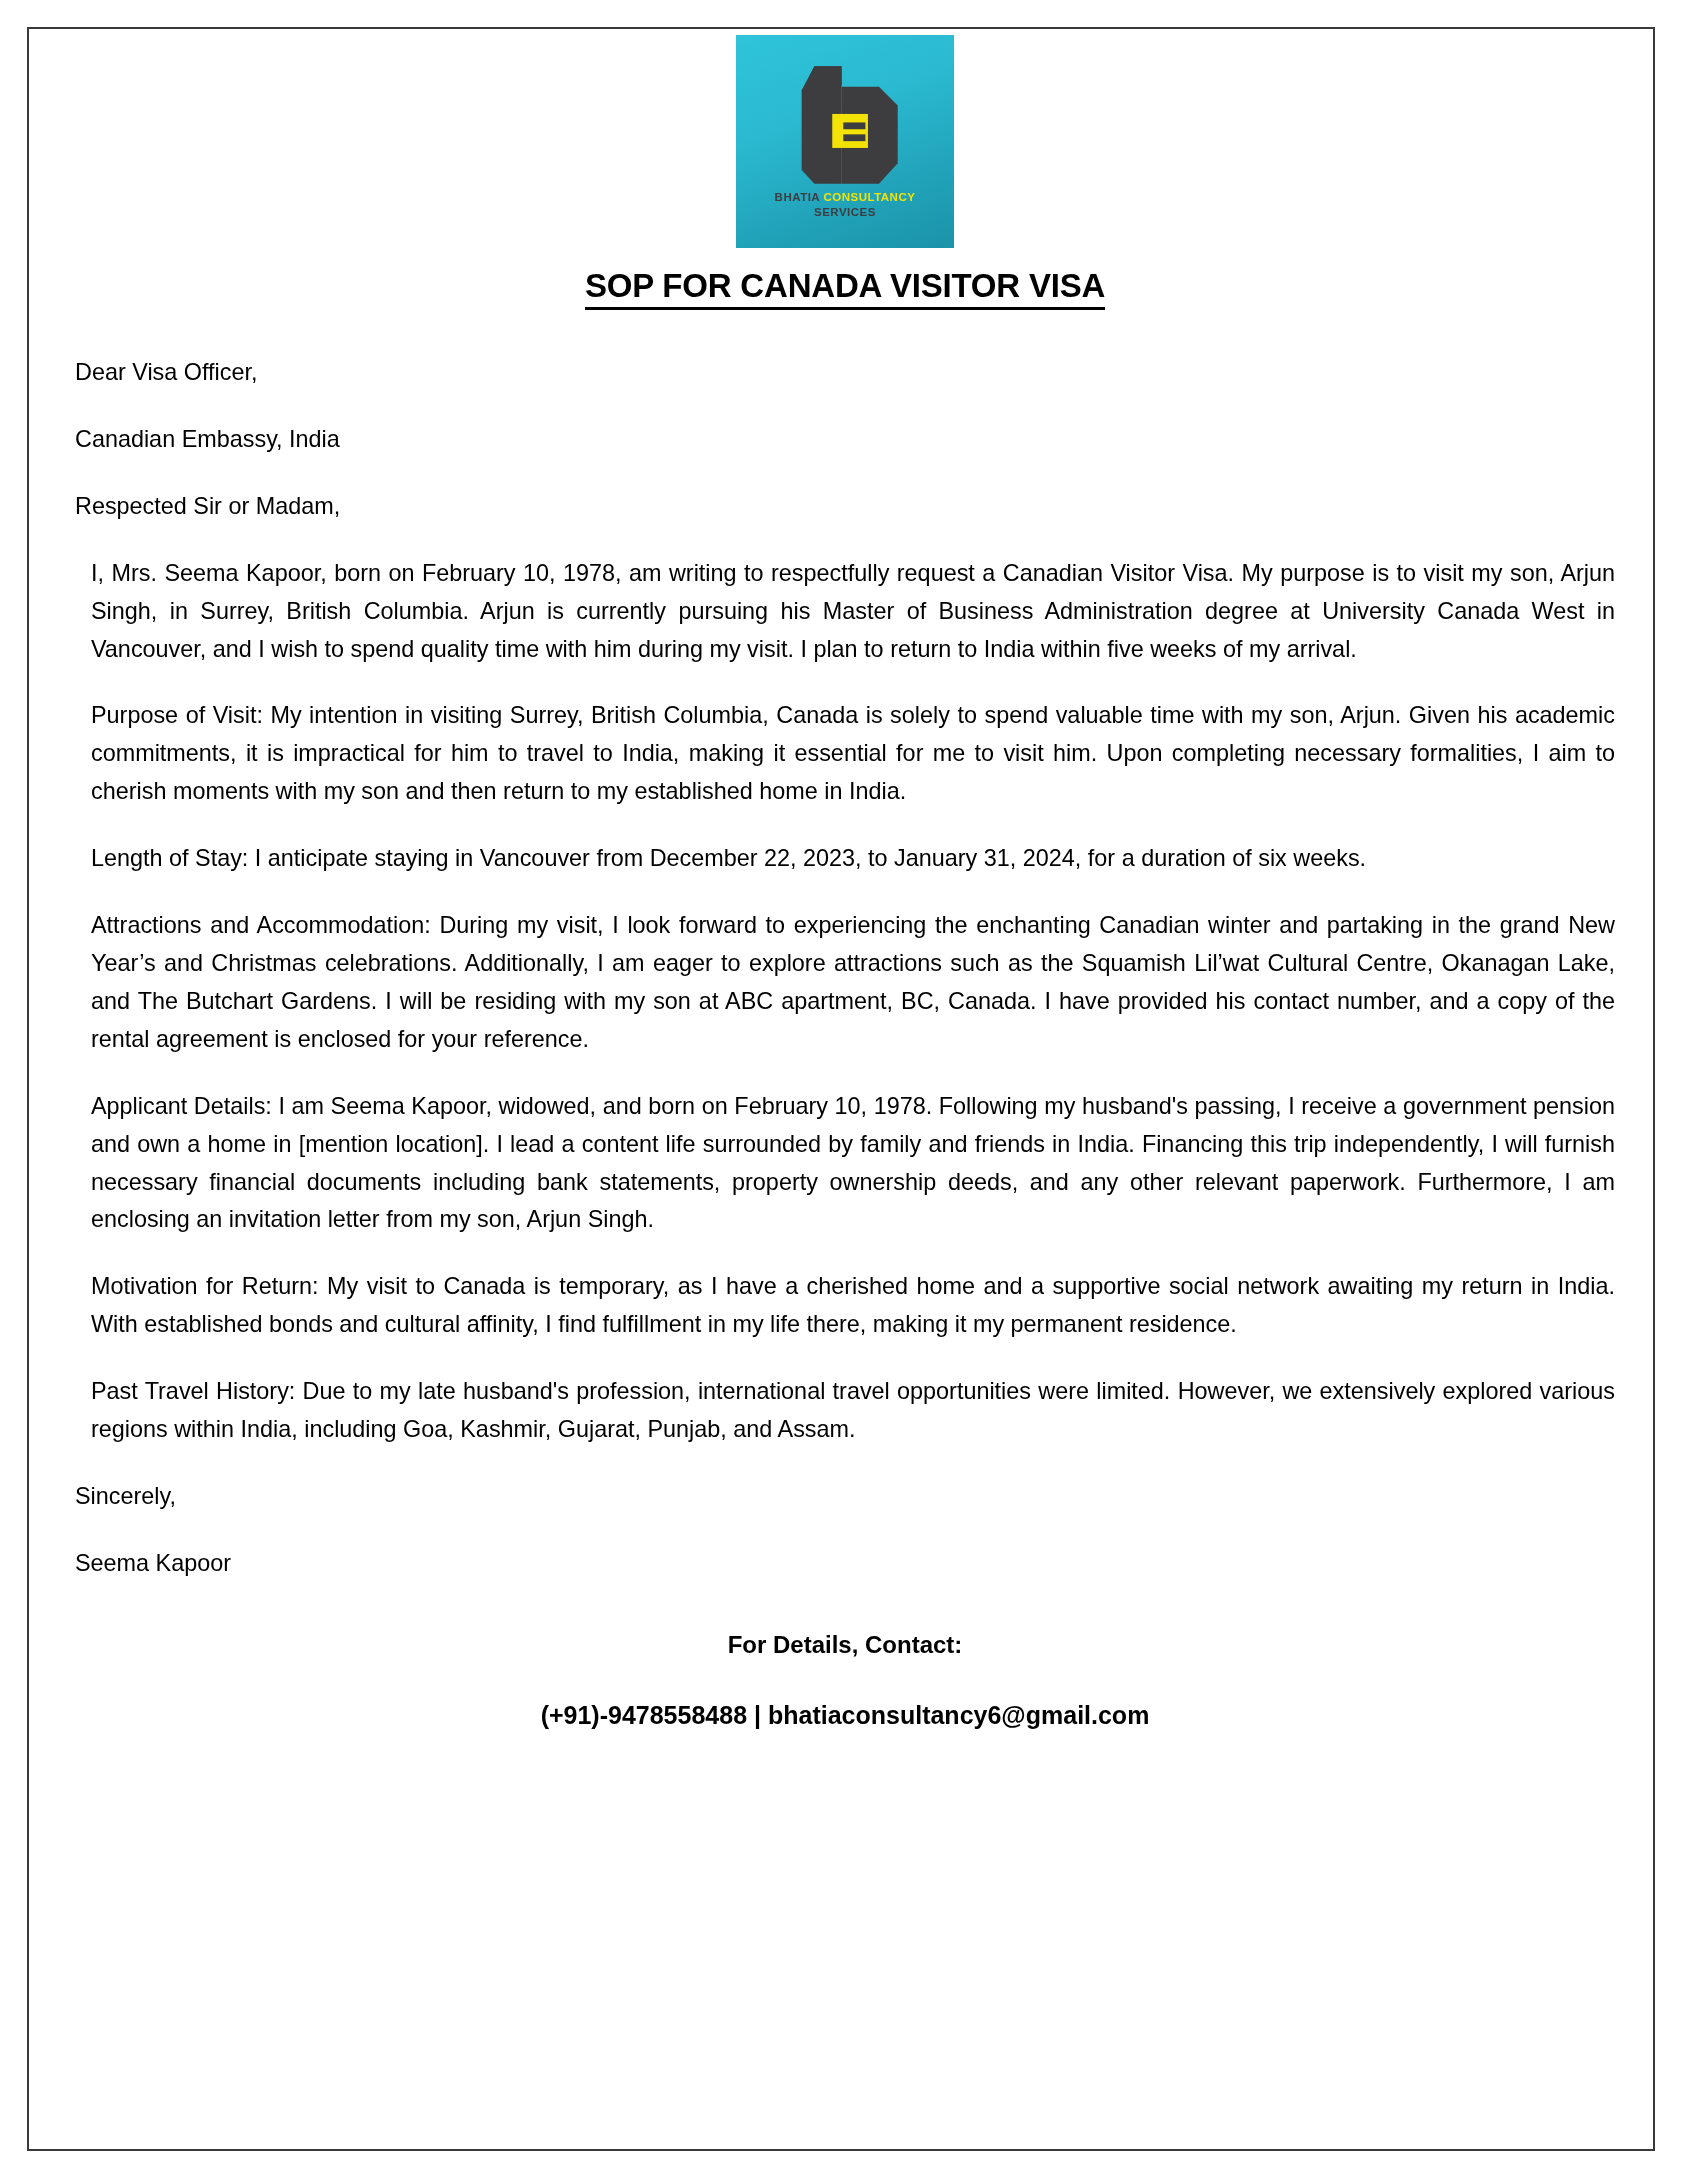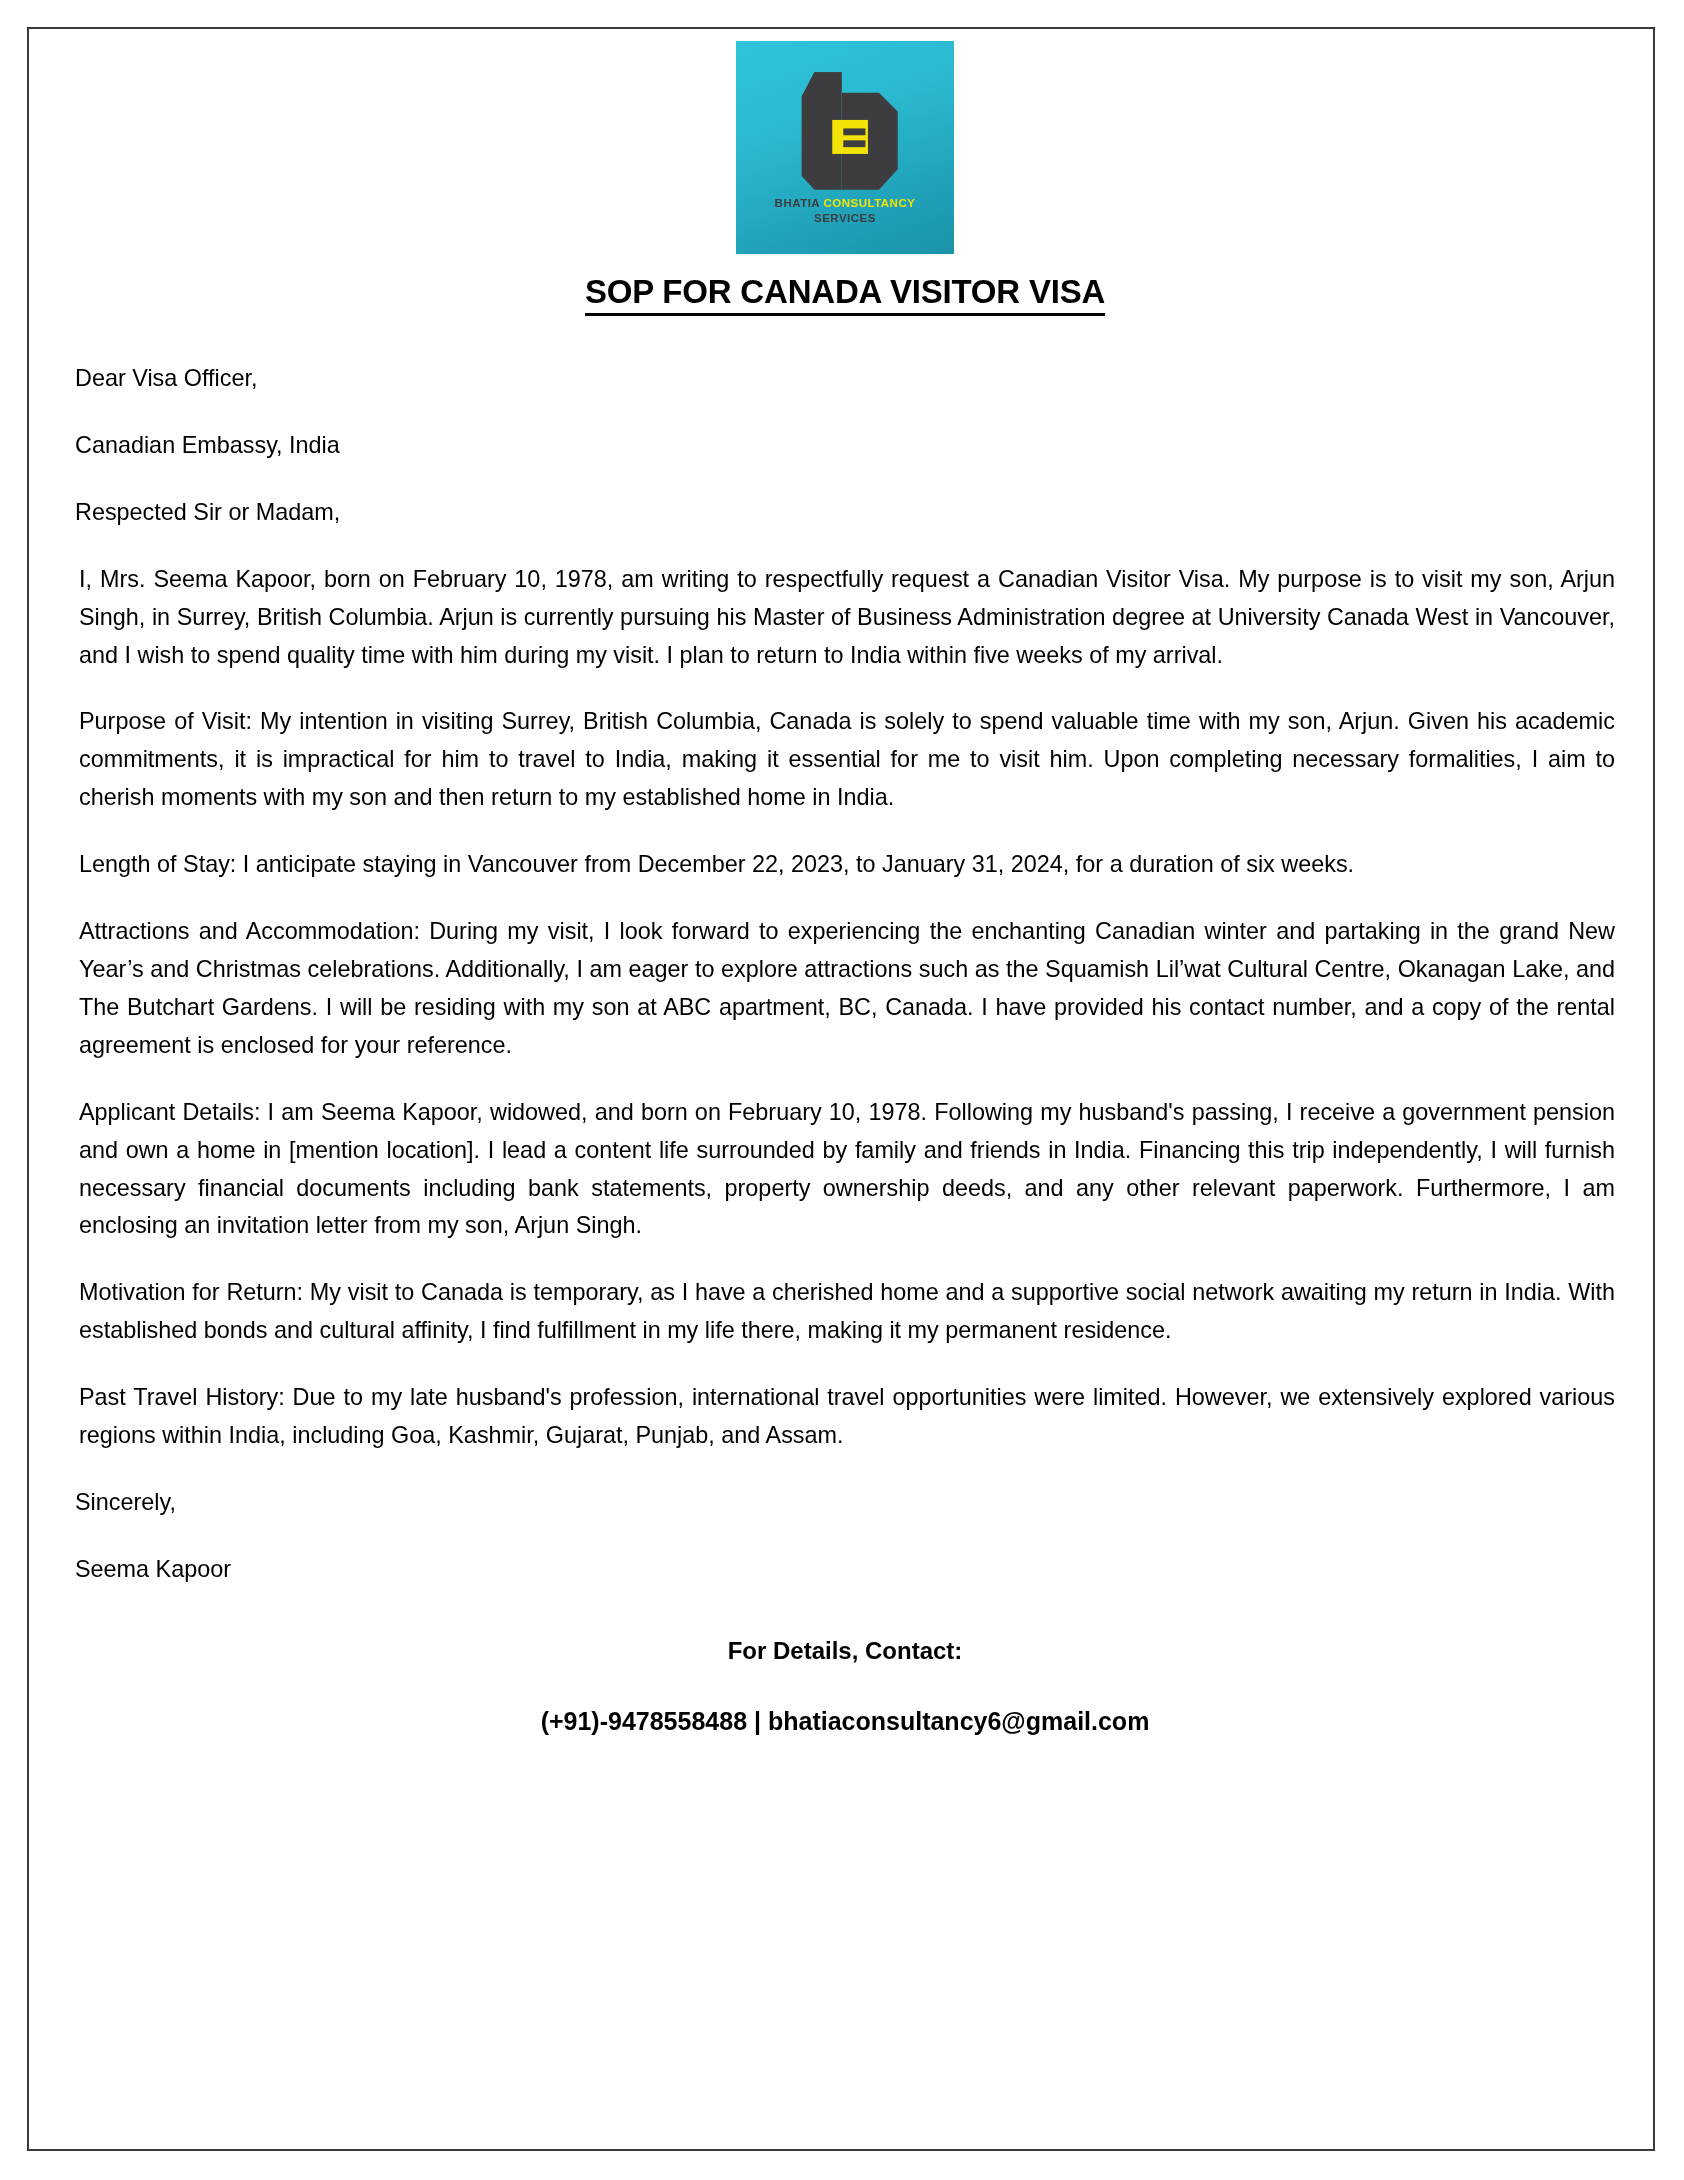--- a/index.html
+++ b/index.html
@@ -30,21 +30,21 @@
     position: absolute;
     left: 46px;
     top: 0;
     width: 1540px;
   }
 
   
   .logo-wrap {
     display: flex;
     justify-content: center;
-    padding-top: 12px;
+    padding-top: 6px;
   }
   .logo {
     position: relative;
     width: 218px;
     height: 213px;
     background: linear-gradient(160deg, #2fc4da 0%, #2ab9d0 38%, #21a3ba 72%, #1b93a8 100%);
     overflow: hidden;
   }
   .logo-mark {
     position: absolute;
@@ -91,21 +91,21 @@
   }
 
   
   .body-block { margin-top: 49px; }
 
   p.para {
     font-size: 23.4px;
     line-height: 1.62;
     text-align: justify;
     text-justify: inter-word;
-    margin: 0 0 29px 4px;
+    margin: 0 0 29px 16px;
     -webkit-hyphens: none;
     hyphens: none;
   }
   p.para.left { text-align: left; }
 
   p.sig {
     font-size: 23.4px;
     line-height: 1.62;
     text-align: left;
     margin: 0 0 29px 0;

